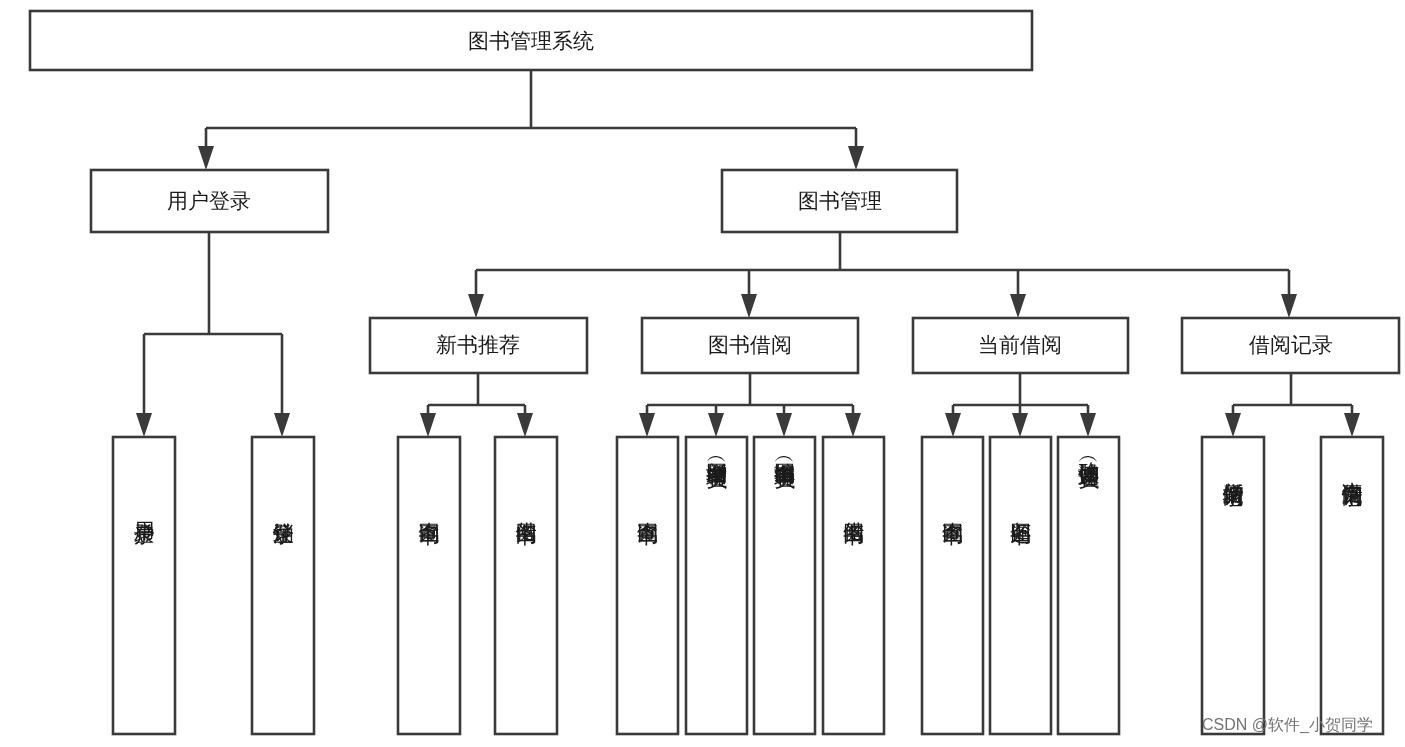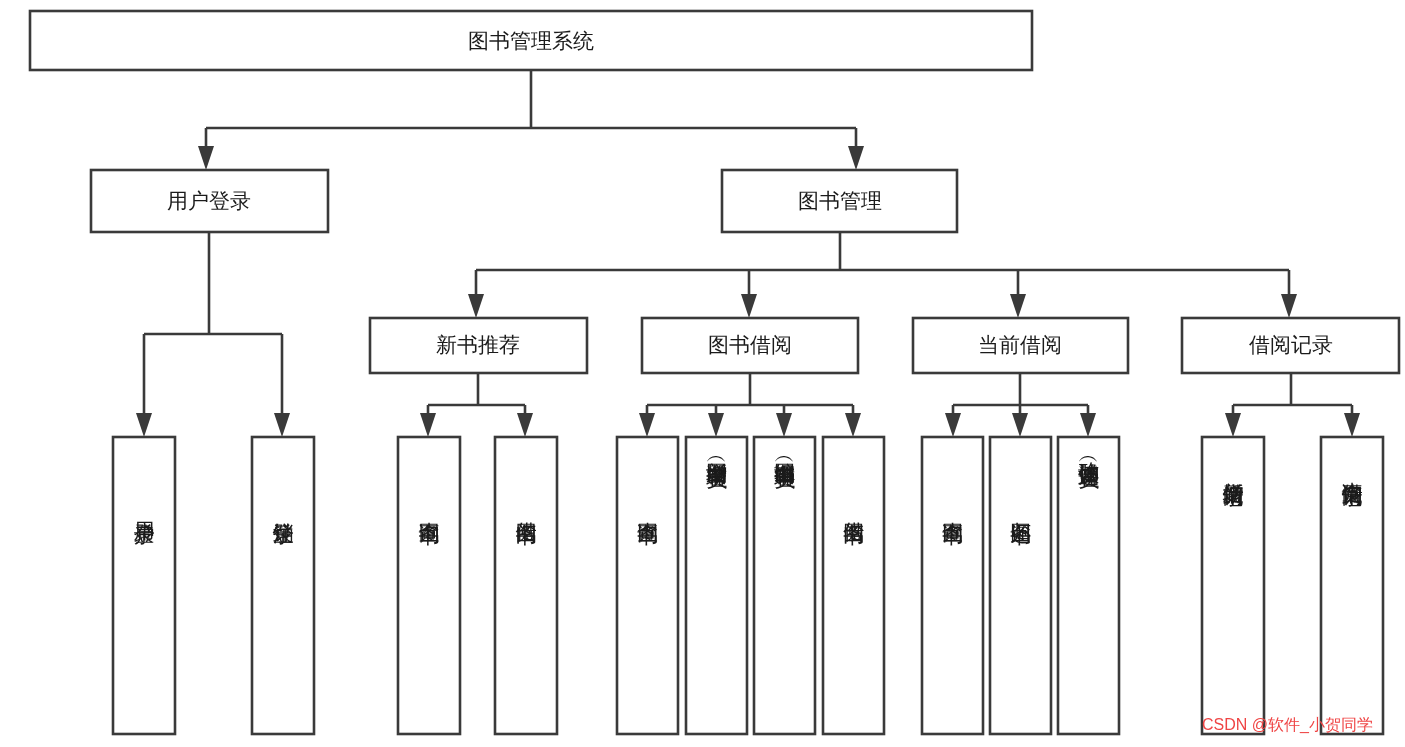--- a/index.html
+++ b/index.html
@@ -65,21 +65,21 @@
     line-height: 1.06;
     color: #1b1b1b;
     letter-spacing: 1px;
     white-space: nowrap;
     text-align: left;
   }
   .watermark {
     position: absolute;
     font-family: "Liberation Sans", "DejaVu Sans", sans-serif;
     font-size: 16px;
-    color: #ef4444;
+    color: #737373;
     white-space: nowrap;
     pointer-events: none;
   }
 </style>
 </head>
 <body>
 
 <div id="diagram-root">
 
   <svg class="flow" viewBox="0 0 1405 747">

